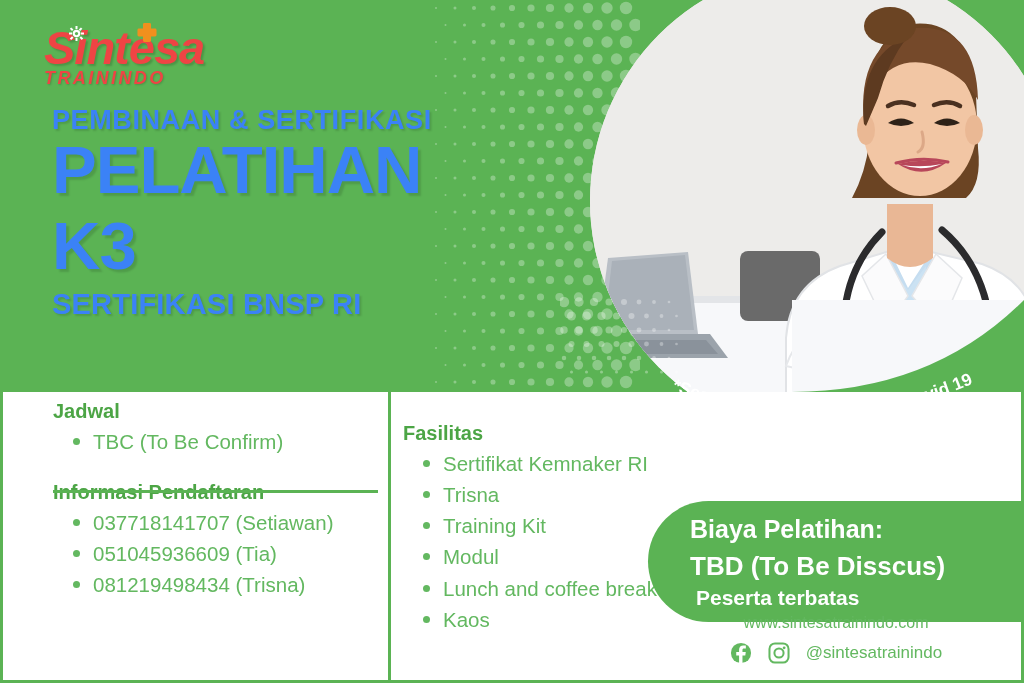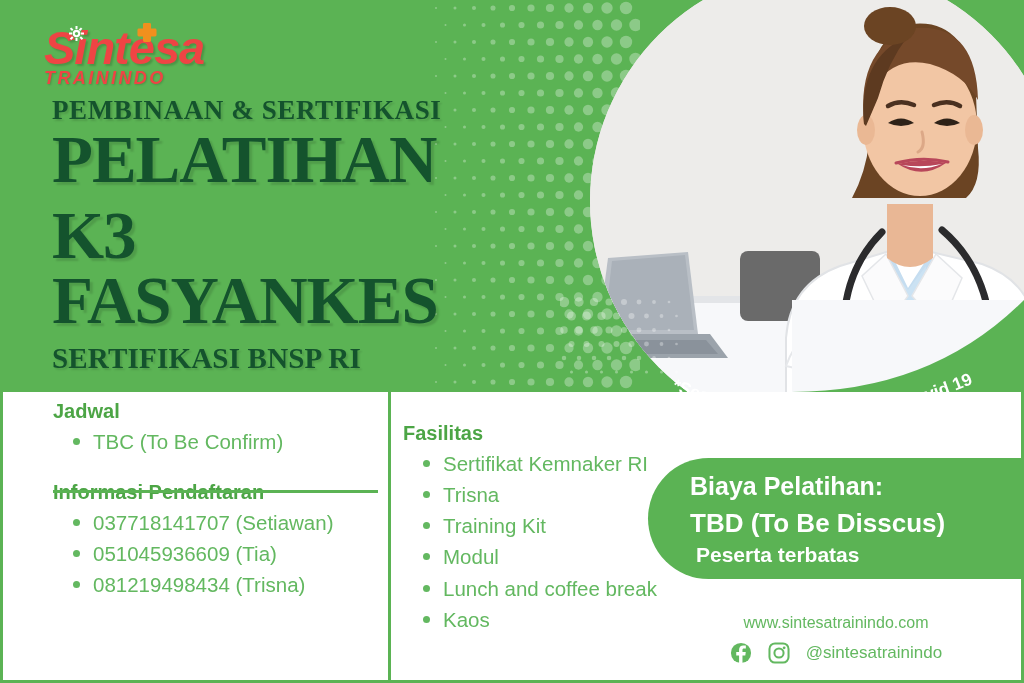--- a/index.html
+++ b/index.html
@@ -82,21 +82,21 @@
     position:absolute; left:92px; top:-2px;
     width:22px; height:22px;
   }
   .logo-sub {
     font-size:18px; font-weight:bold; font-style:italic;
     letter-spacing:2.4px; margin-top:-3px;
     text-shadow:1px 1px 2px rgba(0,0,0,.17);
   }
 
   
-  .headline { position:absolute; left:52px; top:96px; z-index:6; color:#14532d;font-family:Liberation Serif, serif; }
+  .headline { position:absolute; left:52px; top:106px; z-index:6; color:#3b82f6; }
   .hl-kicker {
     font-size:27px; font-weight:bold; letter-spacing:.6px; line-height:1.05;
     text-shadow:2px 2px 2px rgba(0,0,0,.13);
   }
   .hl-big {
     font-size:67px; font-weight:bold; letter-spacing:-1px;
     line-height:.95; margin-top:4px;
     text-shadow:3px 3px 2px rgba(0,0,0,.13);
   }
   .hl-big.l2 { margin-top:12px; }
@@ -153,21 +153,21 @@
   ul.bullets li::before {
     content:""; position:absolute; left:2px; top:12px;
     width:7px; height:7px; border-radius:50%;
     background:var(--green-text);
   }
   .col-left ul.bullets li { font-size:20.5px; }
   .reg-title { margin-top:24px; }
 
   
   .price-panel {
-    position:absolute; left:648px; top:458px;
+    position:absolute; left:648px; top:501px;
     width:376px; height:121px;
     background:var(--green);
     border-radius:62px 0 0 62px;
     z-index:8;
     color:#fff;
   }
   .price-label {
     position:absolute; left:42px; top:14px;
     font-size:25px; font-weight:bold; letter-spacing:0;
   }
@@ -647,21 +647,20 @@
         <path d="M9.2 1 h5.6 a1.6 1.6 0 0 1 1.6 1.6 V7 h4.4 a1.6 1.6 0 0 1 1.6 1.6 v5.6 a1.6 1.6 0 0 1 -1.6 1.6 H16.4 v4.4 a1.6 1.6 0 0 1 -1.6 1.6 H9.2 a1.6 1.6 0 0 1 -1.6 -1.6 V15.8 H3.2 a1.6 1.6 0 0 1 -1.6 -1.6 V8.6 A1.6 1.6 0 0 1 3.2 7 H7.6 V2.6 A1.6 1.6 0 0 1 9.2 1 Z" fill="#F0901E"></path>
       </svg>
     </div>
     <div class="logo-sub">TRAININDO</div>
   </div>
 
   <div class="headline">
     <div class="hl-kicker">PEMBINAAN &amp; SERTIFIKASI</div>
     <div class="hl-big l1">PELATIHAN</div>
     <div class="hl-big l2">K3</div>
-    <div class="hl-big l3">FASYANKES</div>
     <div class="hl-foot">SERTIFIKASI BNSP RI</div>
   </div>
 
   <svg class="covid-arc" viewBox="0 0 404 110">
     <defs>
       <path id="arcPath" d="M6 34 Q202 136 398 26" fill="none"></path>
     </defs>
     <text>
       <textPath href="#arcPath" startOffset="50%" text-anchor="middle" id="covidTextPath">*Sesuai Protokol Kesehatan Covid 19</textPath>
     </text>

